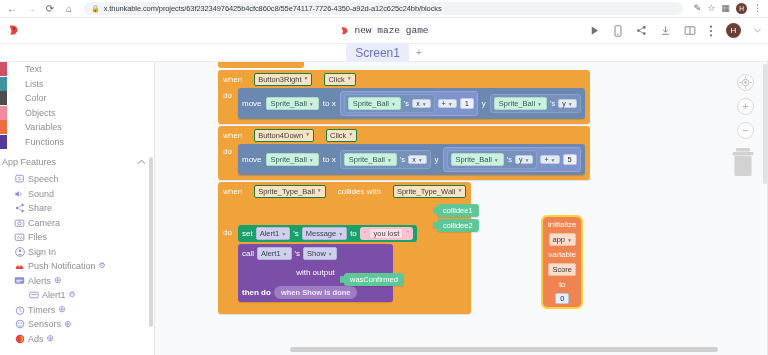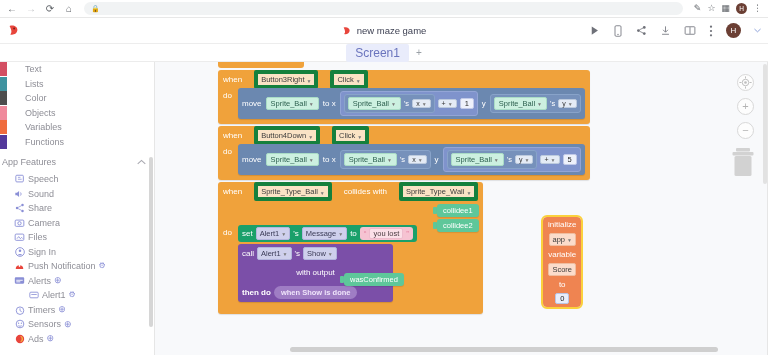--- a/index.html
+++ b/index.html
@@ -56,21 +56,21 @@
   }
   .tabs-left { display: flex; align-items: center; gap: 16px; margin-left: 24px; }
   .apptab {
     font-size: 10px; color: #3f4254; padding-bottom: 2px;
     border-bottom: 2px solid transparent; cursor: pointer;
   }
   .apptab.active { color: #4355d9; border-bottom-color: #4355d9; font-weight: 500; }
   .project-title {
     position: absolute; left: 50%; transform: translateX(-50%);
     display: flex; align-items: center; gap: 5px;
-    font-size: 9.5px; color: #3f4254;
+    font-size: 9.5px; color: #3f4254; font-family: Liberation Mono, monospace;
   }
   .toolbar-right {
     margin-left: auto; display: flex; align-items: center;
     gap: 13px; padding-right: 7px;
   }
   .tb-ico { color: #6f7179; line-height: 1; display: flex; align-items: center; }
   .avatar-lg {
     width: 15px; height: 15px; border-radius: 50%;
     background: #6b3f34; color: #fff; font-size: 8px;
     display: flex; align-items: center; justify-content: center;
@@ -154,22 +154,22 @@
   .hat {
     background: #f0a23b; border-radius: 3px;
     padding: 3px 5px 5px 5px;
     box-shadow: 0 1px 1px rgba(0,0,0,0.10);
   }
   .hat-row { display: flex; align-items: center; gap: 12px; height: 12px; }
   .kw { color: #ffffff; font-size: 8px; }
   .field {
     background: #fae3c5; color: #3c3c3c; font-size: 7.5px;
     border-radius: 2px; padding: 1px 3px;
-    display: inline-flex; align-items: flex-end; gap: 2px;
-    border: 4px solid #15803d;
+    display: inline-flex; align-items: flex-start; gap: 2px;
+    border: 1px solid #15803d;
   }
   .caret { font-size: 5px; color: #7a7a7a; }
   .do-row { display: flex; align-items: flex-start; gap: 4px; margin-top: 3px; }
   .do-lbl { color: #fff; font-size: 8px; padding-top: 3px; width: 11px; }
   .inner {
     background: #6b88b0; border-radius: 3px;
     padding: 3px 4px; display: flex; align-items: center; gap: 4px;
     box-shadow: 0 1px 1px rgba(0,0,0,0.12);
   }
   .mint {
@@ -257,20 +257,21 @@
 </head>
 <body>
 
 <div class="browser-bar">
   <span class="nav-ico">←</span>
   <span class="nav-ico disabled">→</span>
   <span class="nav-ico">⟳</span>
   <span class="nav-ico">⌂</span>
   <div class="omnibox">
     <span class="lock">🔒</span>
+    <span class="url">x.thunkable.com/projects/63f23234976425b4cfc860c8/55e74117-7726-4350-a92d-a12c625c24bb/blocks</span>
   </div>
   <div class="omni-right">
     <span class="bico">✎</span>
     <span class="bico">☆</span>
     <span class="bico">▦</span>
     <span class="avatar-mini">H</span>
     <span class="bico">⋮</span>
   </div>
 </div>
 

